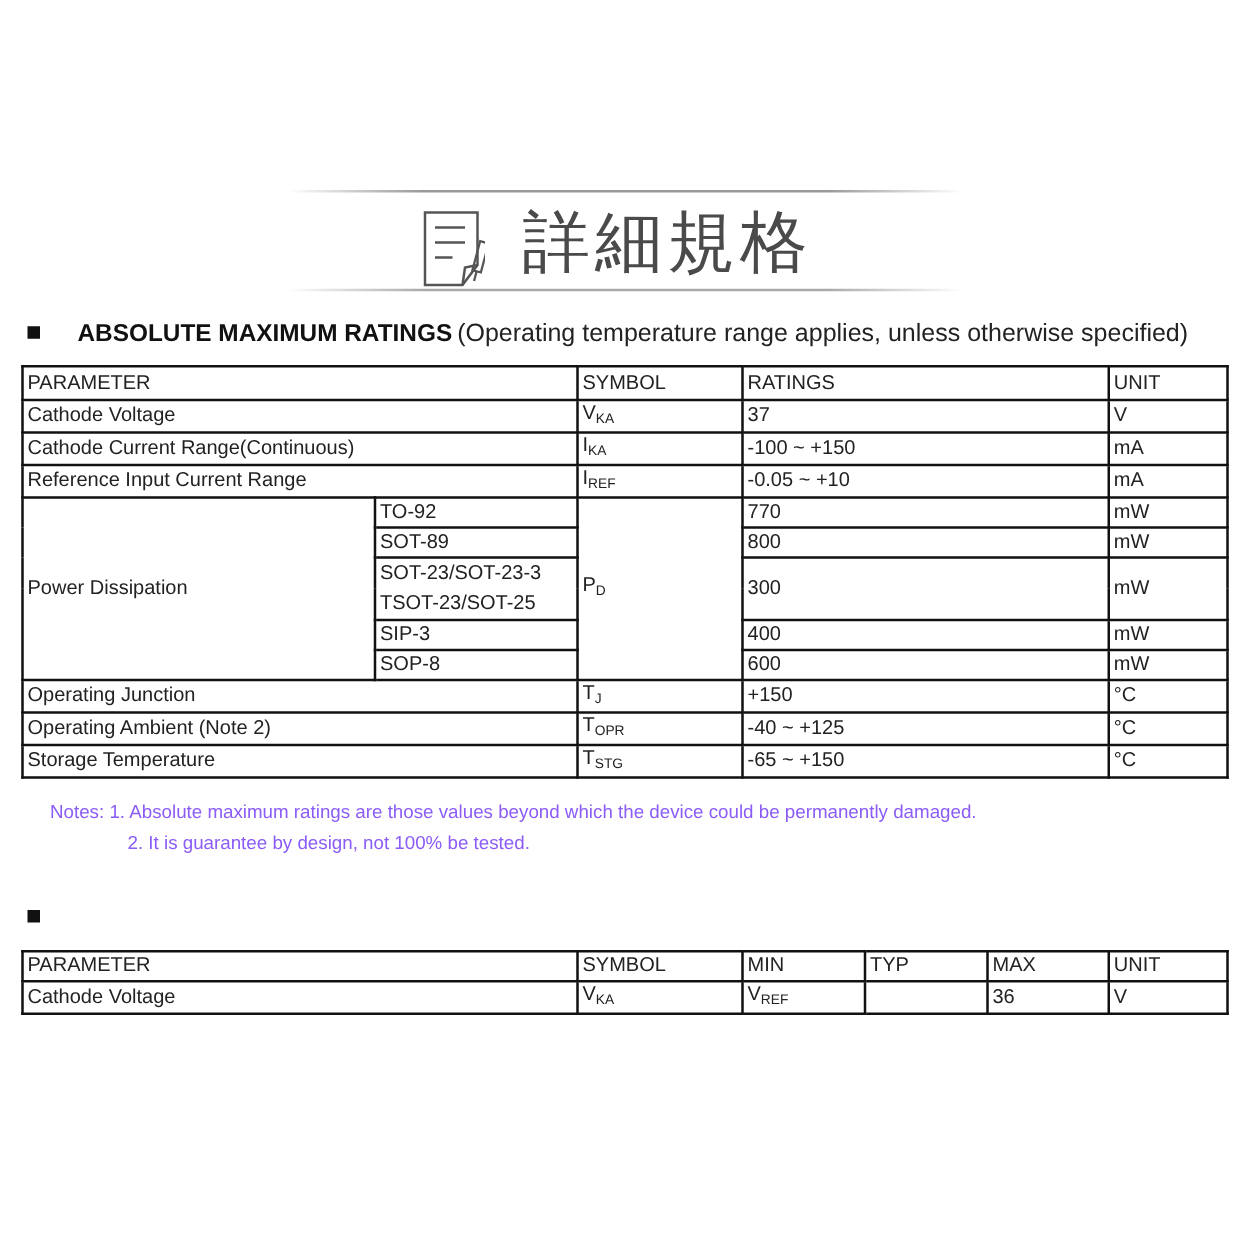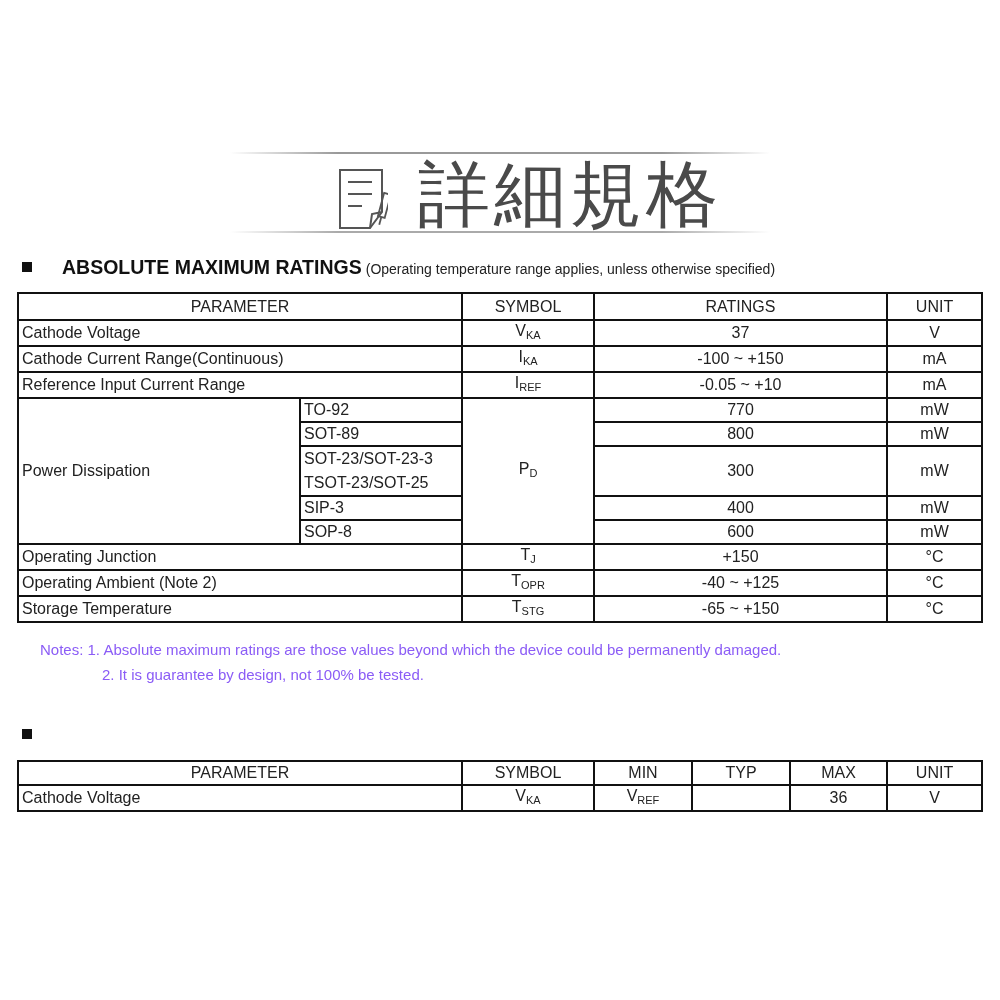--- a/index.html
+++ b/index.html
@@ -5,32 +5,32 @@
   html, body { margin:0; padding:0; background:#ffffff; }
   body { width:1000px; height:1000px; position:relative; overflow:hidden;
          font-family:"Liberation Sans", sans-serif; color:#1a1a1a; }
 
   .banner { position:absolute; left:230px; top:150px; width:540px; height:90px; }
   .banner .line-top { position:absolute; left:0; right:0; top:2px; height:2px;
     background:linear-gradient(to right, rgba(160,160,160,0), #999 20%, #999 80%, rgba(160,160,160,0)); }
   .banner .line-bot { position:absolute; left:0; right:0; top:81px; height:2px;
     background:linear-gradient(to right, rgba(160,160,160,0), #aaa 20%, #aaa 80%, rgba(160,160,160,0)); }
   .banner .doc-icon { position:absolute; left:108px; top:18px; width:50px; height:62px; }
-  .banner .title { position:absolute; left:188px; top:12px; font-size:72px; letter-spacing:4px;
+  .banner .title { position:absolute; left:188px; top:12px; font-size:54px; letter-spacing:4px;
     color:#4a4a4a; font-family:"DejaVu Sans", sans-serif; font-weight:300; line-height:64px; }
 
   .section-head { position:absolute; left:22px; font-size:19.5px; font-weight:bold; color:#111;
     font-family:"Liberation Sans", sans-serif; white-space:nowrap; }
   .section-head .bullet { display:inline-block; width:10px; height:10px; background:#111; margin-right:30px; vertical-align:middle; position:relative; top:-2px; }
-  .section-head .sub { font-weight:normal; font-size:14px; color:#222; margin-left:4px; }
+  .section-head .sub { font-weight:normal; font-size:20px; color:#222; margin-left:4px; }
 
   table.spec { position:absolute; border-collapse:collapse; table-layout:fixed;
     font-family:"Liberation Sans", sans-serif; font-size:16px; color:#222; }
   table.spec td { border:2px solid #111; padding:0 3px; height:22px; line-height:20px; white-space:nowrap; overflow:hidden; }
-  table.spec td.c { text-align:center;margin-top:42px; }
+  table.spec td.c { text-align:left;margin-top:42px; }
   table.spec sub { font-size:11px; vertical-align:-3px; }
   table.spec td.pkg { padding-left:3px; }
 
   .notes { position:absolute; left:40px; top:638px; font-size:15px; color:#8b5cf6; line-height:24.5px; width:960px; }
   .notes .row { white-space:nowrap; }
   .notes .indent1 { padding-left:84px; }
   .notes .indent2 { padding-left:62px; }
 </style>
 </head>
 <body>

